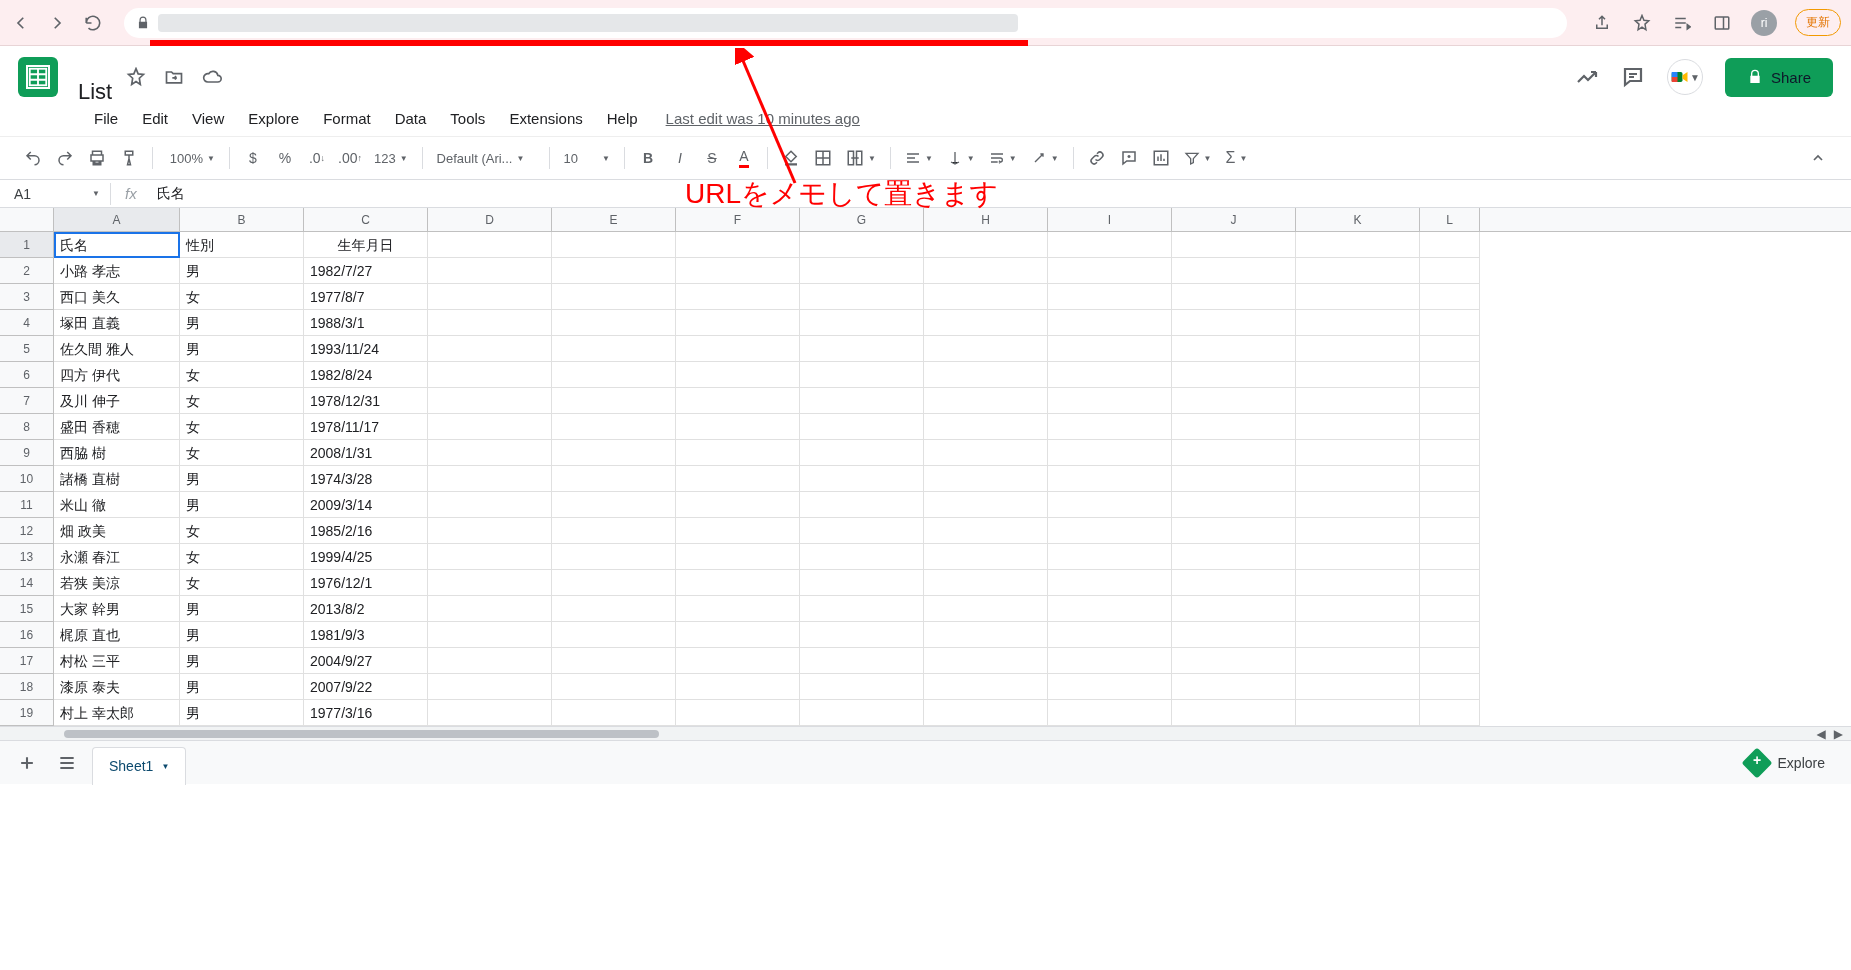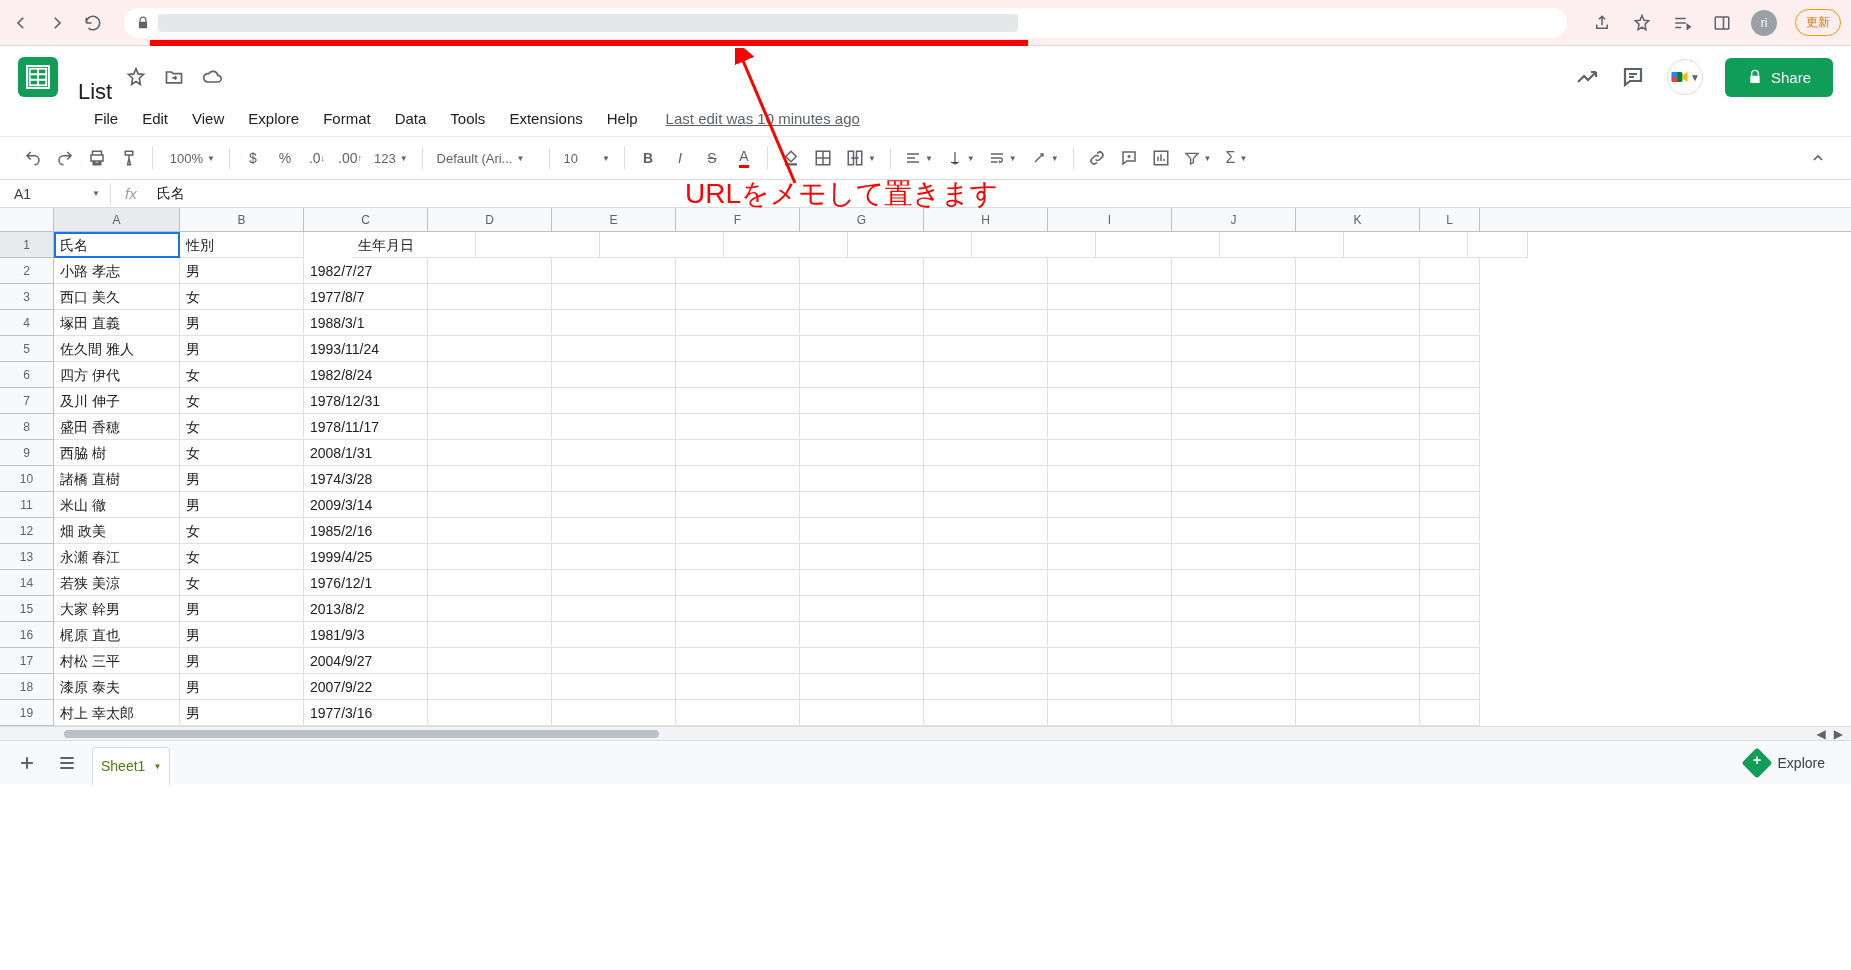--- a/index.html
+++ b/index.html
@@ -21,21 +21,21 @@
 .annot-text { position:absolute; left:685px; top:175px; font-size:28px; color:#ff0000; z-index:60; font-family: "Hiragino Sans", Meiryo, sans-serif;}
 
 
 .titlebar { display:flex; align-items:center; padding: 8px 18px 0 18px; height: 54px; background:#fff;}
 .sheets-logo { width:40px; height:40px; background:#0f9d58; border-radius:6px; display:flex; align-items:center; justify-content:center; margin-right: 20px; position:relative;}
 .sheets-logo::after { content:""; width:20px; height:20px; border:2px solid #fff; position:absolute; }
 .doc-title { font-size: 22px; color:#202124; margin-right: 14px; margin-top: 29px;}
 .title-icons { display:flex; gap:18px; color:#5f6368;}
 .title-icons span { cursor:pointer;}
 .titlebar-right { margin-left:auto; display:flex; align-items:center; gap:22px;}
-.share-btn { background:#0f9d58; color:#ffffff; border:none; border-radius:6px; padding:11px 22px; font-size:15px; font-weight:500; display:flex; align-items:center; gap:8px; cursor:pointer;}
+.share-btn { background:#0f9d58; color:#0f172a; border:none; border-radius:6px; padding:11px 22px; font-size:15px; font-weight:500; display:flex; align-items:center; gap:8px; cursor:pointer;}
 .meet-ic { width:36px; height:36px; border:1px solid #dadce0; border-radius:50%; display:flex; align-items:center; justify-content:center; position:relative;}
 .meet-dd { font-size:10px; color:#5f6368;}
 .bubble-ic, .trend-ic { width:24px; height:24px; color:#5f6368; cursor:pointer;}
 
 
 .menubar { display:flex; align-items:center; padding: 0 18px 0 84px; height: 36px; gap: 4px; background:#fff;}
 .menubar span.mi { padding: 6px 10px; cursor:pointer; color:#202124; font-size:15px;}
 .last-edit { margin-left: 14px; color:#5f6368; text-decoration: underline; font-size:15px; cursor:pointer;}
 
 
@@ -75,21 +75,21 @@
 .col-sel { background:#e8eaed;}
 
 
 .hscroll { height:14px; background:#f1f3f4; border-top:1px solid #dadce0; position:relative;}
 .hscroll-thumb { position:absolute; left:64px; top:3px; height:8px; width:595px; background:#bdc1c6; border-radius:4px;}
 .hscroll-arrows { position:absolute; right:8px; top:0; display:flex; gap:8px; color:#5f6368; font-size:12px; line-height:14px;}
 
 
 .sheettabs { height:44px; border-top:1px solid #dadce0; display:flex; align-items:center; padding: 0 12px; background:#f8f9fa; gap:10px;}
 .addsheet, .allsheets { width:30px; height:30px; display:flex; align-items:center; justify-content:center; color:#5f6368; cursor:pointer;}
-.tab { background:#fff; border:1px solid #dadce0; border-bottom:none; border-radius:4px 4px 0 0; height:38px; padding: 0 8px; display:flex; align-items:center; gap:8px; color:#4d7c0f; font-weight:500; font-size:14px; margin-top:6px;}
+.tab { background:#fff; border:1px solid #dadce0; border-bottom:none; border-radius:4px 4px 0 0; height:38px; padding: 0 16px; display:flex; align-items:center; gap:8px; color:#0c4a6e; font-weight:500; font-size:14px; margin-top:6px;}
 .tab .caret { font-size:8px;}
 .explore { margin-left:auto; display:flex; align-items:center; gap:10px; color:#3c4043; font-size:14px; cursor:pointer; padding-right:14px;}
 .explore-ic { width:22px; height:22px; background:#0f9d58; transform:rotate(45deg); border-radius:3px; position:relative;}
 .explore-ic::after{content:"+"; color:#fff; position:absolute; transform:rotate(-45deg); left:5px; top:1px; font-size:14px; font-weight:bold;}
 
 svg { display:block;}
 </style>
 </head>
 <body>
 
@@ -384,21 +384,21 @@
       <div class="ch" style="width: 124px;">I</div>
       <div class="ch" style="width: 124px;">J</div>
       <div class="ch" style="width: 124px;">K</div>
       <div class="ch" style="width: 60px;">L</div>
     </div>
   <div id="rows">
       <div class="row">
         <div class="rh col-sel">1</div>
         <div class="cell cA sel" style="width: 126px;">氏名</div>
         <div class="cell cB" style="width: 124px;">性別</div>
-        <div class="cell cC" style="width: 124px; text-align: left; margin-left: 48px;">生年月日</div>
+        <div class="cell cC" style="width: 124px; text-align: center;">生年月日</div>
         <div class="cell cD" style="width: 124px;"></div>
         <div class="cell cE" style="width: 124px;"></div>
         <div class="cell cF" style="width: 124px;"></div>
         <div class="cell cG" style="width: 124px;"></div>
         <div class="cell cH" style="width: 124px;"></div>
         <div class="cell cI" style="width: 124px;"></div>
         <div class="cell cJ" style="width: 124px;"></div>
         <div class="cell cK" style="width: 124px;"></div>
         <div class="cell cL" style="width: 60px;"></div>
       </div>

